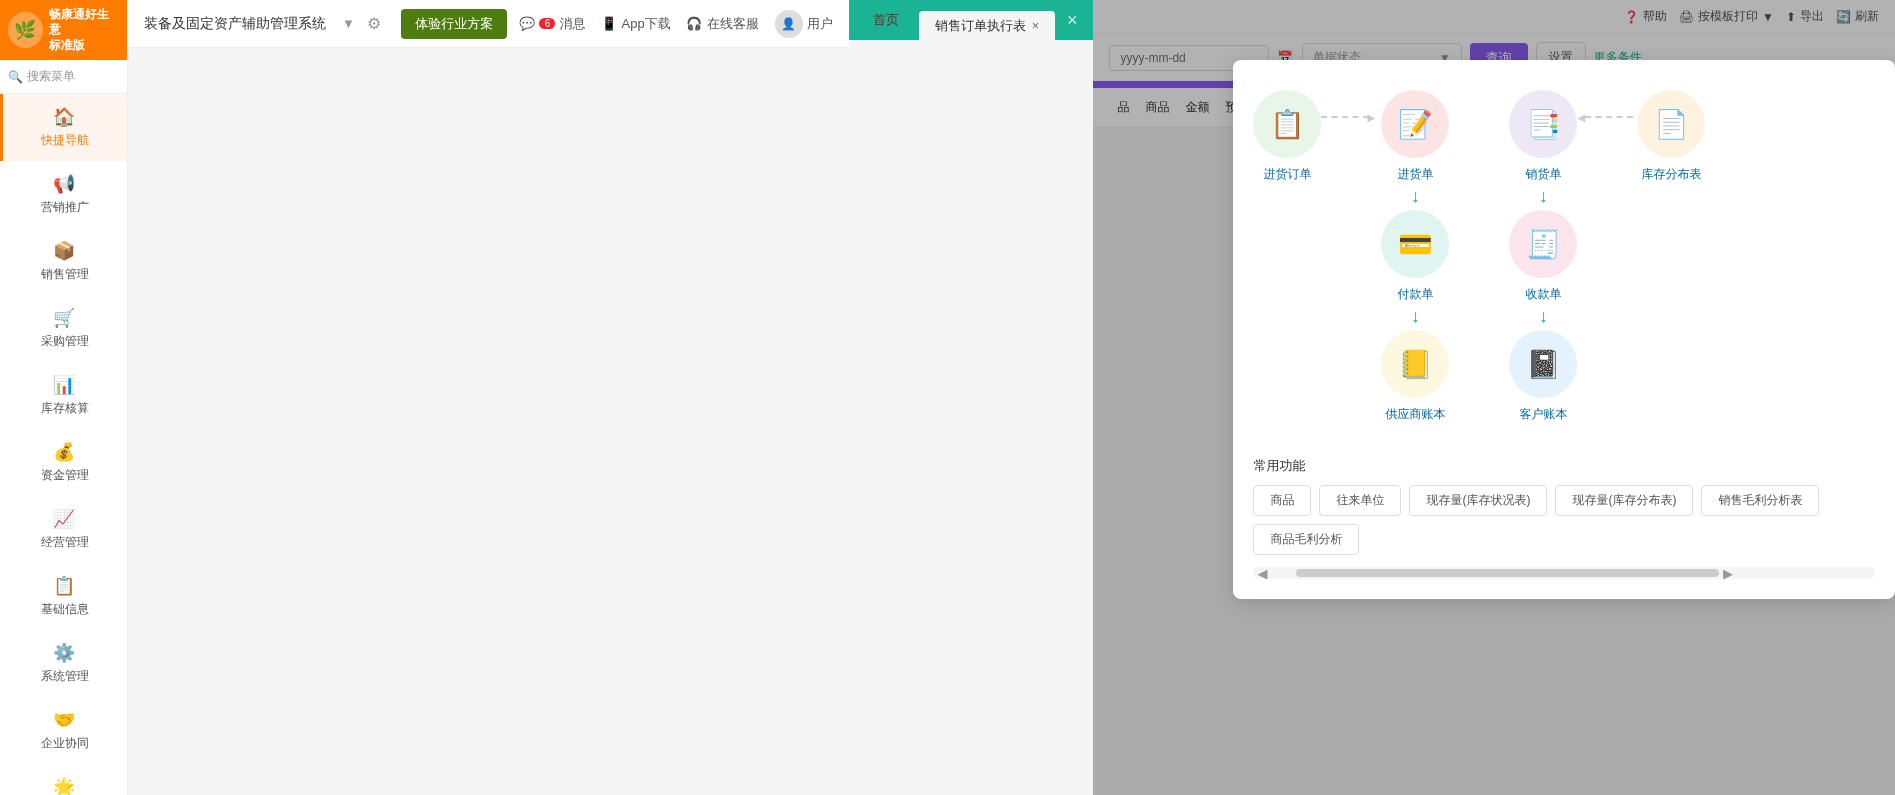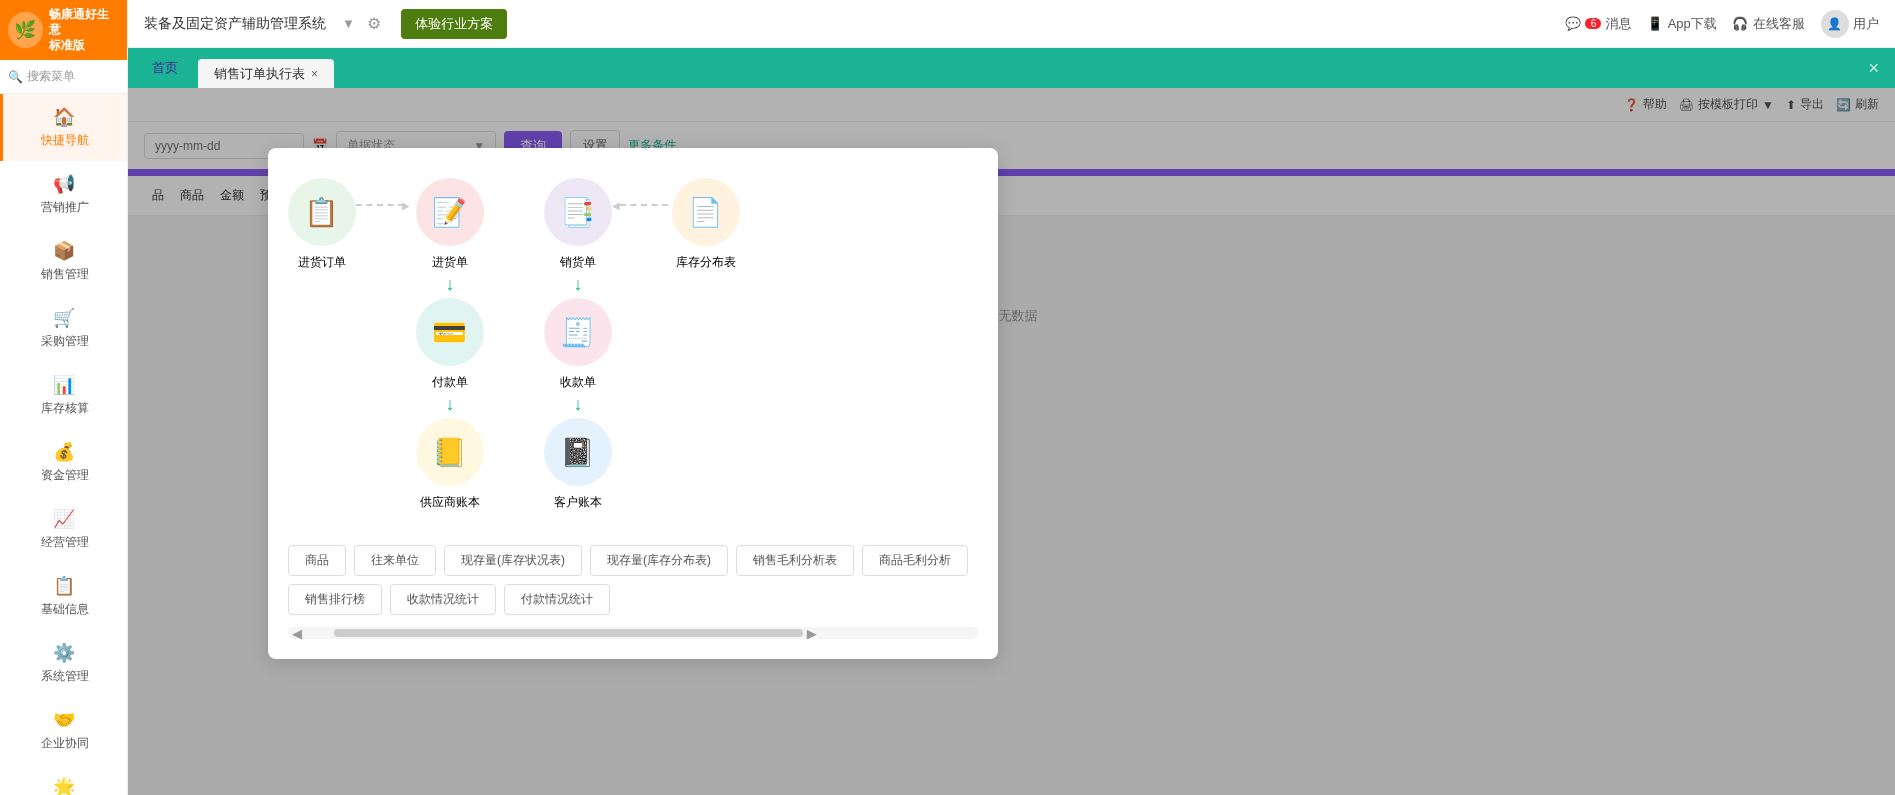--- a/index.html
+++ b/index.html
@@ -58,21 +58,21 @@
       color: #555;
       font-size: 12px;
       gap: 4px;
       border-left: 3px solid transparent;
       transition: all 0.2s;
     }
     .nav-item.active { background: #fff5ee; color: #ff7c00; border-left-color: #ff7c00; }
     .nav-item .nav-icon { font-size: 18px; }
 
     
-    .main-area { flex: 1; display: flex; flex-direction: column; overflow: hidden; justify-content: flex-end; }
+    .main-area { flex: 1; display: flex; flex-direction: row; overflow: hidden; justify-content: flex-end; }
 
     
     .topbar {
       height: 48px;
       background: #fff;
       border-bottom: 1px solid #eee;
       display: flex;
       align-items: center;
       padding: 0 16px;
       gap: 12px;
@@ -134,21 +134,21 @@
     .tab {
       padding: 6px 16px;
       border-radius: 4px 4px 0 0;
       cursor: pointer;
       font-size: 13px;
       color: rgba(255,255,255,0.8);
       display: flex;
       align-items: center;
       gap: 6px;
     }
-    .tab.home { color: #4c1d95; font-weight: 500; }
+    .tab.home { color: #7f1d1d; font-weight: 500; }
     .tab.active {
       background: #f5f5f5;
       color: #333;
       margin-top: 12px;
     }
     .tab-close { font-size: 12px; color: #666; cursor: pointer; }
     .tab-bar-end { margin-left: auto; }
     .close-btn {
       color: rgba(255,255,255,0.8);
       cursor: pointer;
@@ -305,21 +305,21 @@
       width: 68px; height: 68px;
       border-radius: 50%;
       display: flex;
       align-items: center;
       justify-content: center;
       font-size: 28px;
       cursor: pointer;
     }
     .flow-label {
       font-size: 12px;
-      color: #000000;
+      color: #0369a1;
       text-align: center;
     }
     .arrow-right {
       display: flex;
       align-items: center;
       margin-top: 20px;
       width: 60px;
       position: relative;
     }
     .arrow-right::before {
@@ -653,33 +653,29 @@
                 <div class="flow-circle circle-orange">
                   <span style="font-size:28px;">📄</span>
                 </div>
                 <span class="flow-label">库存分布表</span>
               </div>
             </div>
 
           </div>
 
           <div class="common-functions">
+            <div class="common-title">常用功能</div>
             <div class="func-buttons">
               <button class="func-btn">商品</button>
               <button class="func-btn">往来单位</button>
               <button class="func-btn">现存量(库存状况表)</button>
               <button class="func-btn">现存量(库存分布表)</button>
               <button class="func-btn">销售毛利分析表</button>
               <button class="func-btn">商品毛利分析</button>
             </div>
-            <div class="func-buttons">
-              <button class="func-btn">销售排行榜</button>
-              <button class="func-btn">收款情况统计</button>
-              <button class="func-btn">付款情况统计</button>
-            </div>
           </div>
 
           <div class="popup-scrollbar">
             <span class="scroll-arrow">◀</span>
             <div class="scroll-thumb"></div>
             <span class="scroll-arrow">▶</span>
           </div>
         </div>
       </div>
 

